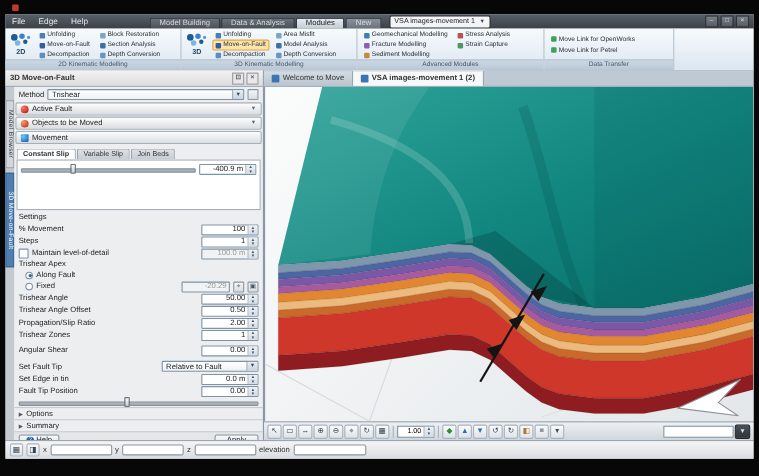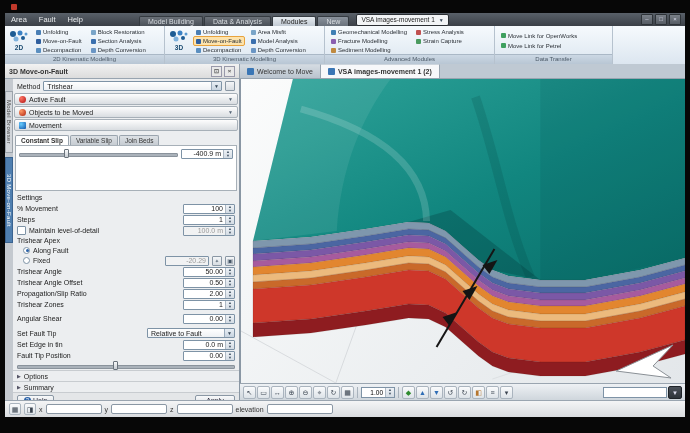--- a/index.html
+++ b/index.html
@@ -138,22 +138,22 @@
   .w56{width:56px}.w66{width:66px}
 </style>
 </head>
 <body>
 
 <div id="appicon"></div>
 
 <div id="app">
 
   <div id="menubar">
-    <span class="menu-item">Area</span>
-    <span class="menu-item">Fault</span>
+    <span class="menu-item">File</span>
+    <span class="menu-item">Edge</span>
     <span class="menu-item">Help</span>
     <div class="mtabs">
       <span class="mtab">Model Building</span>
       <span class="mtab">Data &amp; Analysis</span>
       <span class="mtab active">Modules</span>
       <span class="mtab new">New</span>
     </div>
     <div class="docsel">
       <span>VSA images-movement 1</span>
       <span class="arr">▼</span>

